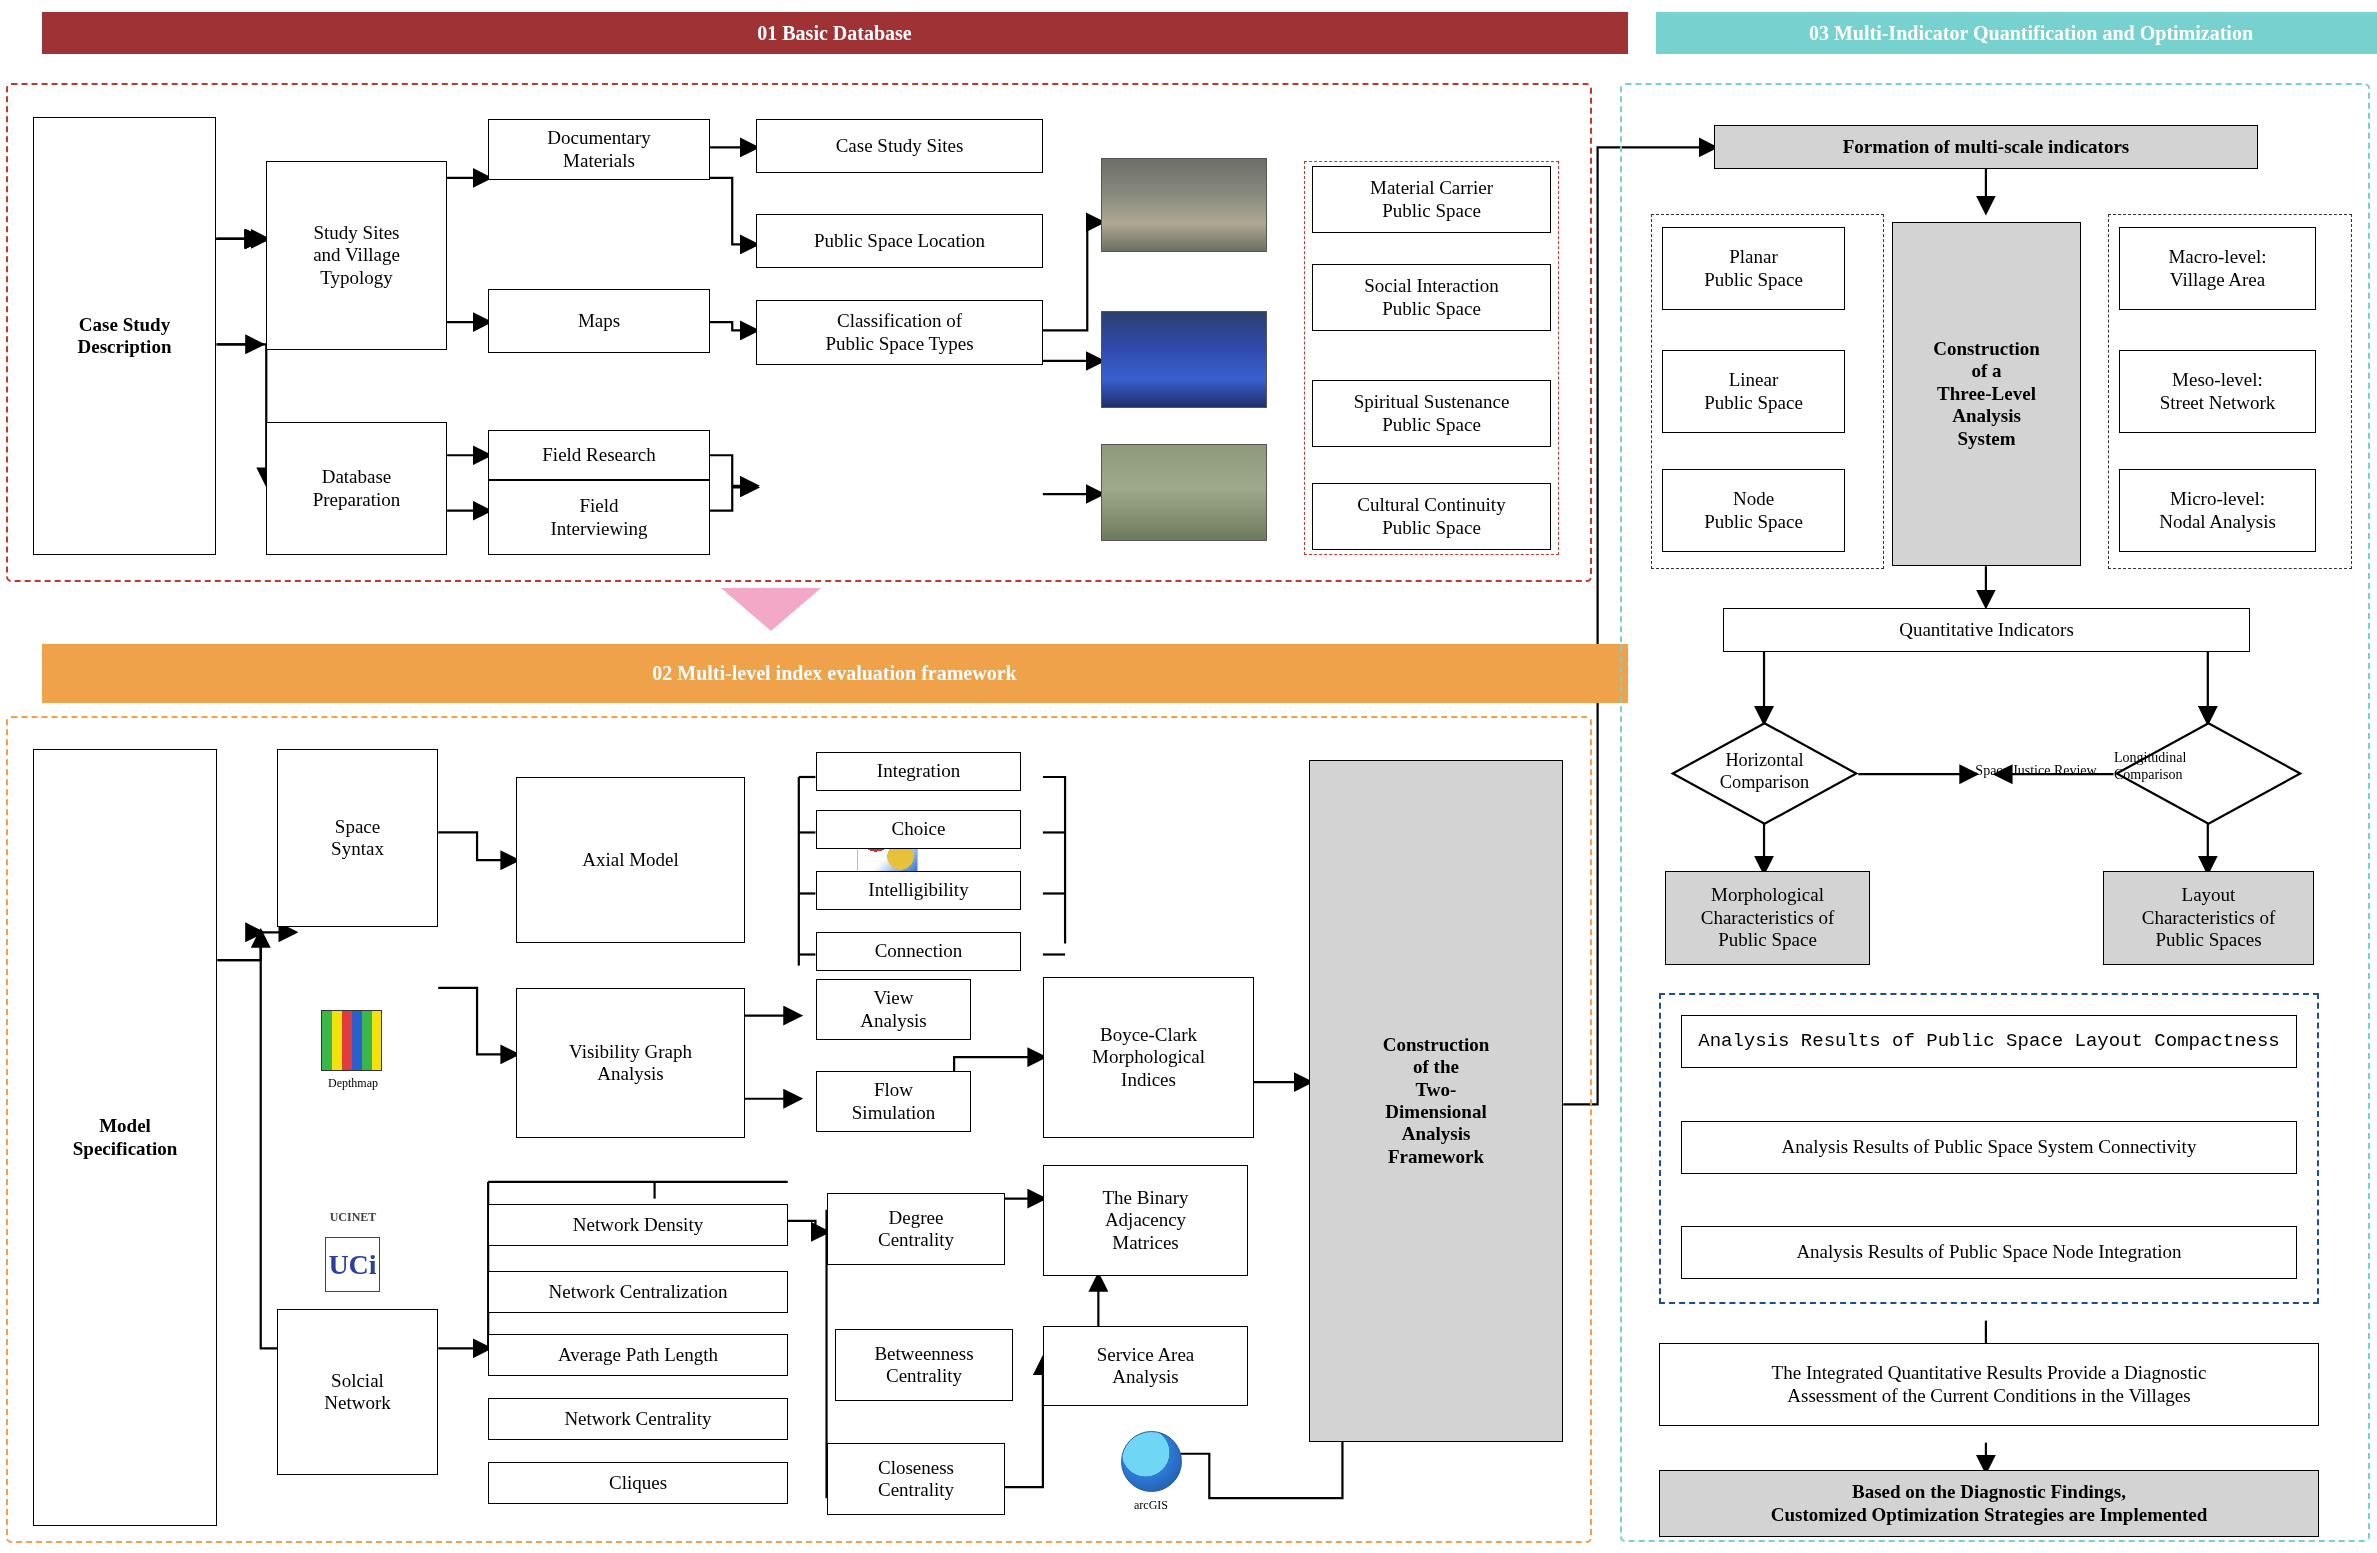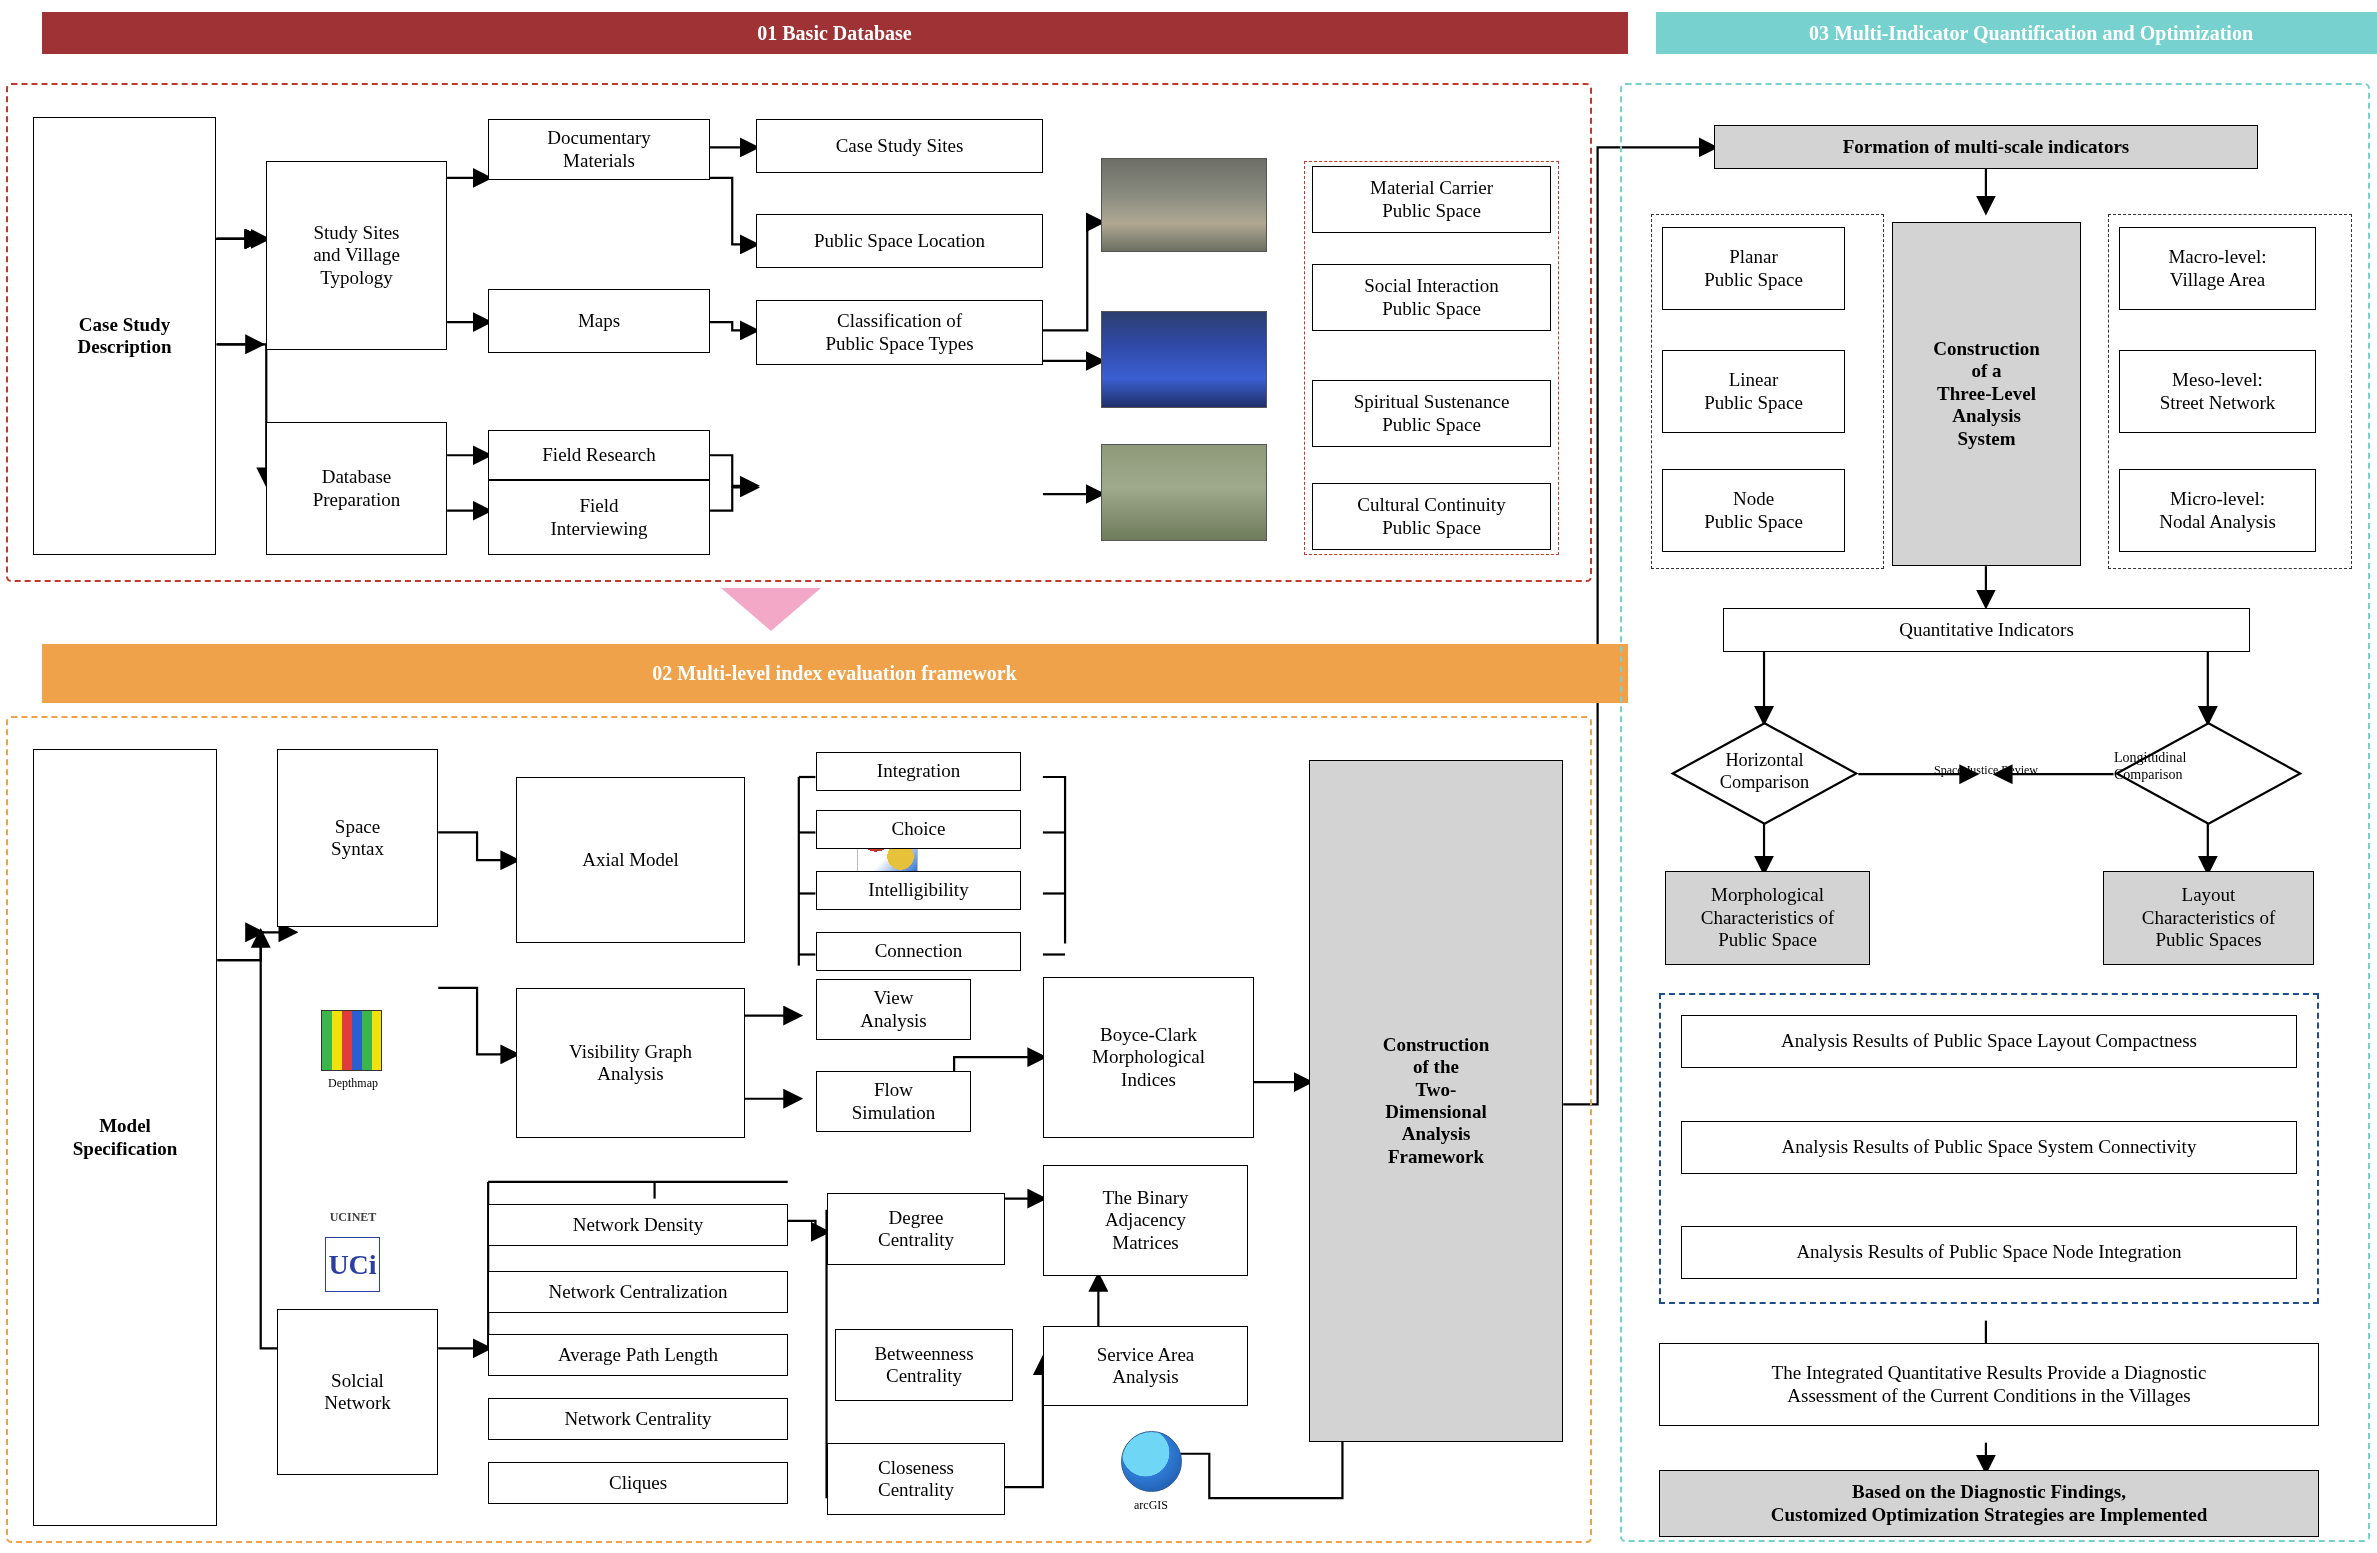--- a/index.html
+++ b/index.html
@@ -293,37 +293,37 @@
     <div style="position:absolute;left:0;top:29px;width:189px;text-align:center;font-size:18.3px;line-height:1.2;white-space:pre-line;">Horizontal
 Comparison</div>
   </div>
   <div style="position:absolute;left:2114px;top:721px;width:189px;height:105px;">
     <svg width="189" height="105" viewBox="0 0 340 190">
         <polygon points="170,4 336,95 170,186 4,95" fill="#fff" stroke="#000" stroke-width="4"></polygon>
       </svg>
     <div style="position:absolute;left:0;top:29px;width:189px;text-align:left;font-size:14px;line-height:1.2;white-space:pre-line;">Longitudinal
 Comparison</div>
   </div>
-  <div class="cap" style="left:1864px;top:763px;width:244px;font-size:12px;">Space Justice Review</div>
+  <div class="cap" style="left:1914px;top:763px;width:244px;font-size:14px;">Space Justice Review</div>
   <svg class="links" style="height:1554px;" viewBox="0 0 4285 2800" width="2377" height="1554">
     <g stroke="#000" stroke-width="4" fill="none" marker-end="url(#arw)">
       <path d="M3350,1395 L3560,1395"></path>
       <path d="M3810,1395 L3600,1395"></path>
     </g>
   </svg>
 
   <div class="box grey" style="left:1665px;top:871px;width:205px;height:94px;white-space:pre-line;">Morphological
 Characteristics of
 Public Space</div>
   <div class="box grey" style="left:2103px;top:871px;width:211px;height:94px;white-space:pre-line;">Layout
 Characteristics of
 Public Spaces</div>
 
   <div class="dash" style="left:1659px;top:993px;width:660px;height:311px;border:2.2px dashed #1f4e8c;"></div>
-  <div class="box" style="left:1681px;top:1015px;width:616px;height:53px;">Analysis Results of Public Space Layout Compactness</div>
+  <div class="box" style="left:1681px;top:1015px;width:616px;height:53px;font-family:Liberation Mono, monospace;">Analysis Results of Public Space Layout Compactness</div>
   <div class="box" style="left:1681px;top:1121px;width:616px;height:53px;">Analysis Results of Public Space System Connectivity</div>
   <div class="box" style="left:1681px;top:1226px;width:616px;height:53px;">Analysis Results of Public Space Node Integration</div>
 
   <div class="box" style="left:1659px;top:1343px;width:660px;height:83px;white-space:pre-line;">The Integrated Quantitative Results Provide a Diagnostic
 Assessment of the Current Conditions in the Villages</div>
   <div class="box bold grey" style="left:1659px;top:1470px;width:660px;height:67px;white-space:pre-line;">Based on the Diagnostic Findings,
 Customized Optimization Strategies are Implemented</div>
 
 </div>
 

